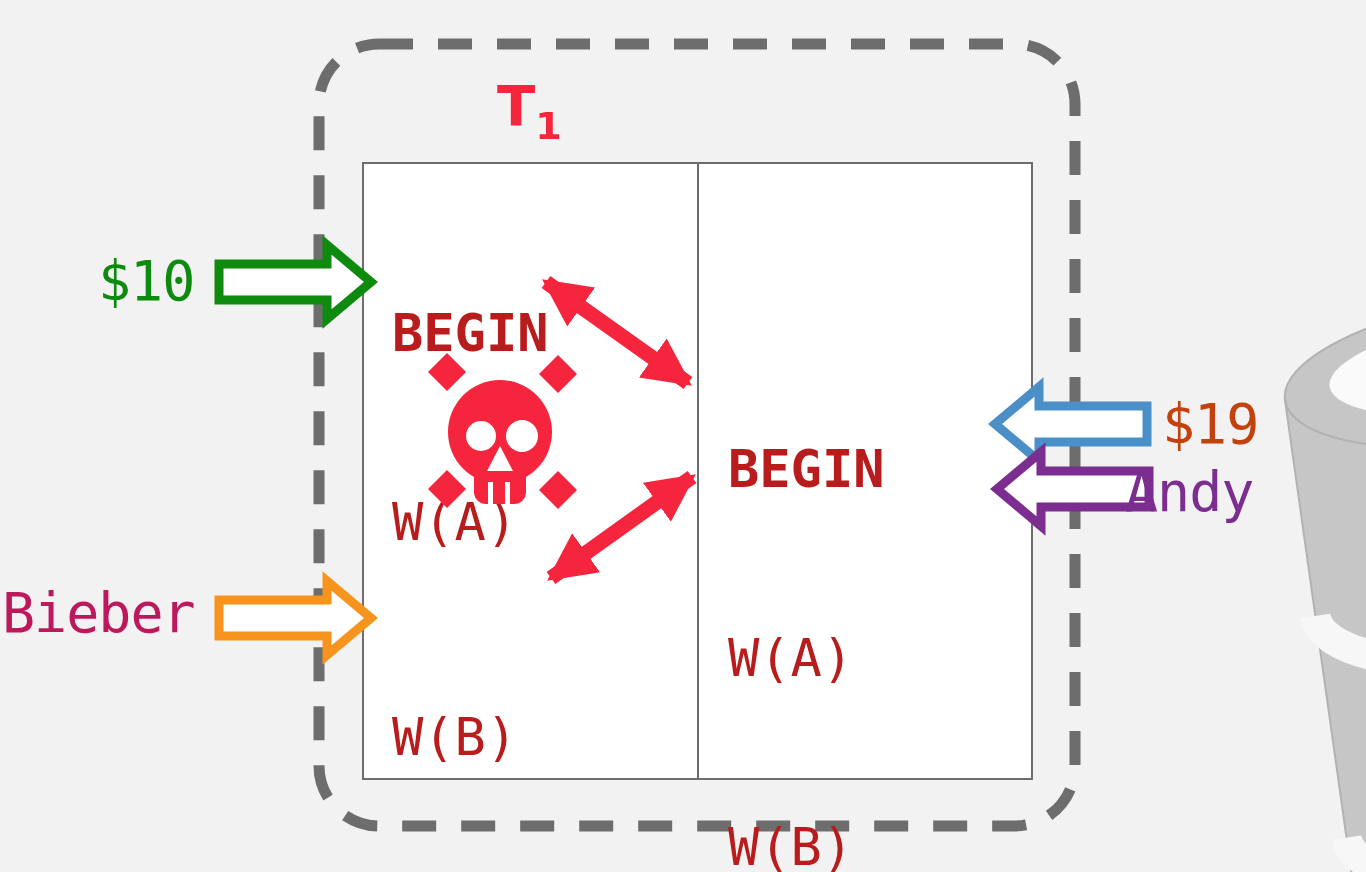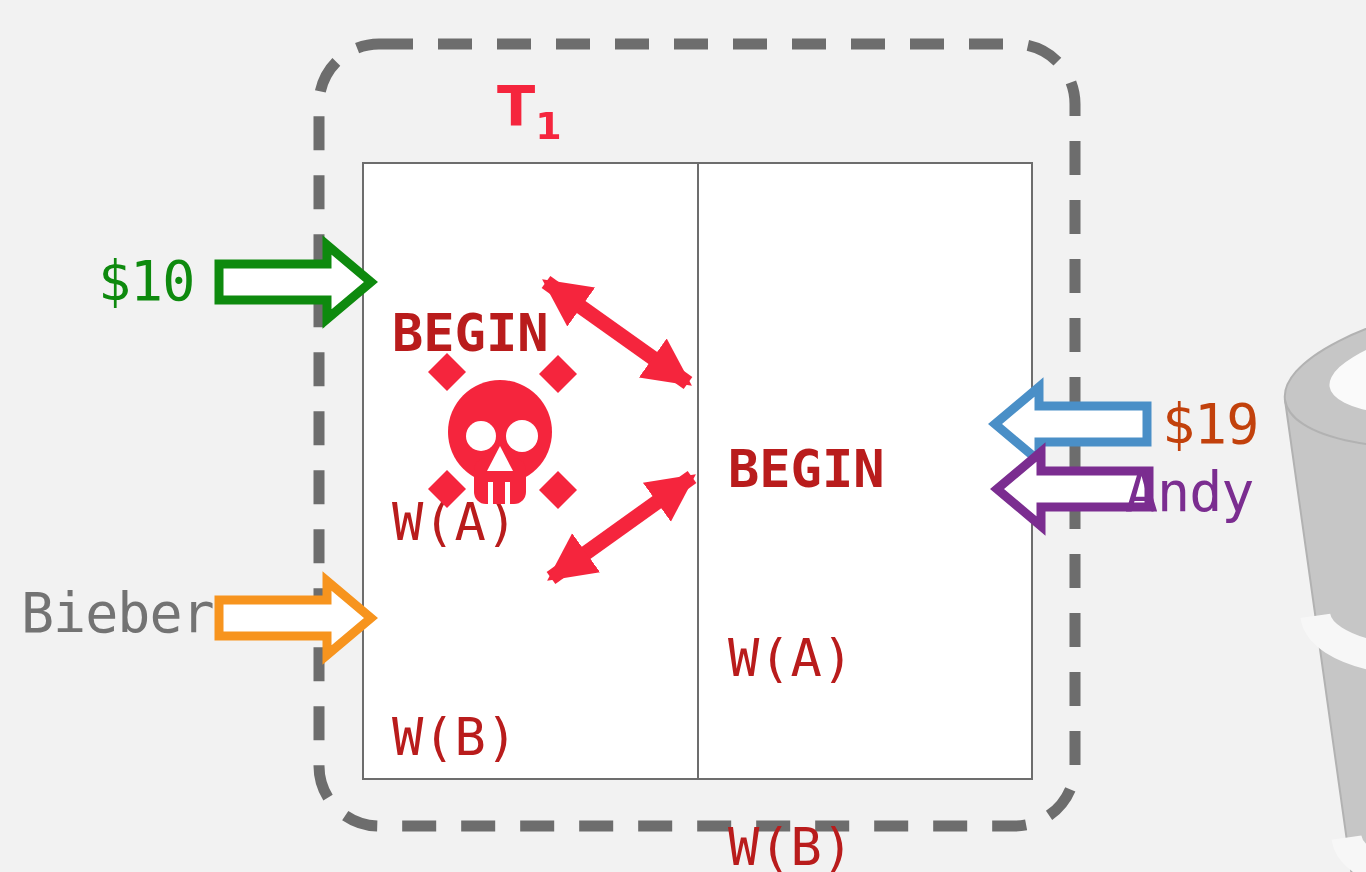--- a/index.html
+++ b/index.html
@@ -39,21 +39,21 @@
   }
 
   
   .ops{color:#b91c1c;font-size:52px;white-space:pre;}
   .ops .line{height:69px;line-height:69px;}
   .ops .bold{font-weight:bold;}
 
   
   .ann{font-size:55px;line-height:68px;letter-spacing:-1px;white-space:pre;}
   .ann-green{color:#0E8A0E;}
-  .ann-orange{color:#737373;margin-left:19px;}
+  .ann-orange{color:#be185d;}
   .ann-blue{color:#c2410c;}
   .ann-purple{color:#7B2D90;}
 </style>
 </head>
 <body>
 
 <div class="stage clip">
 
   <svg class="abs" style="left:308px;top:33px;" width="778" height="804">
     <rect x="11" y="11" width="756" height="782" rx="60" ry="60" fill="none" stroke="#6d6d6d" stroke-width="11" stroke-dasharray="34 25"></rect>

